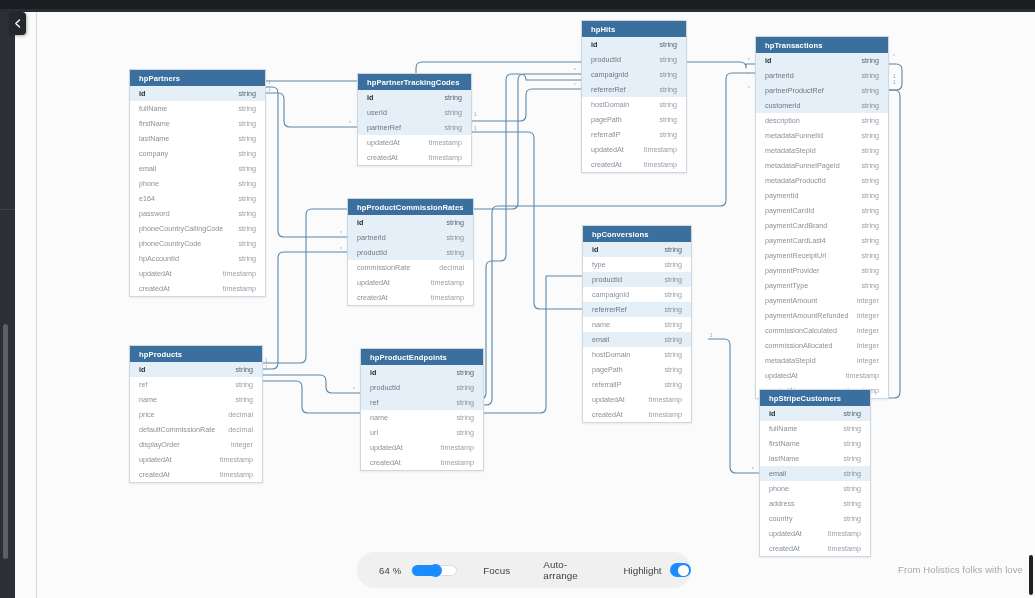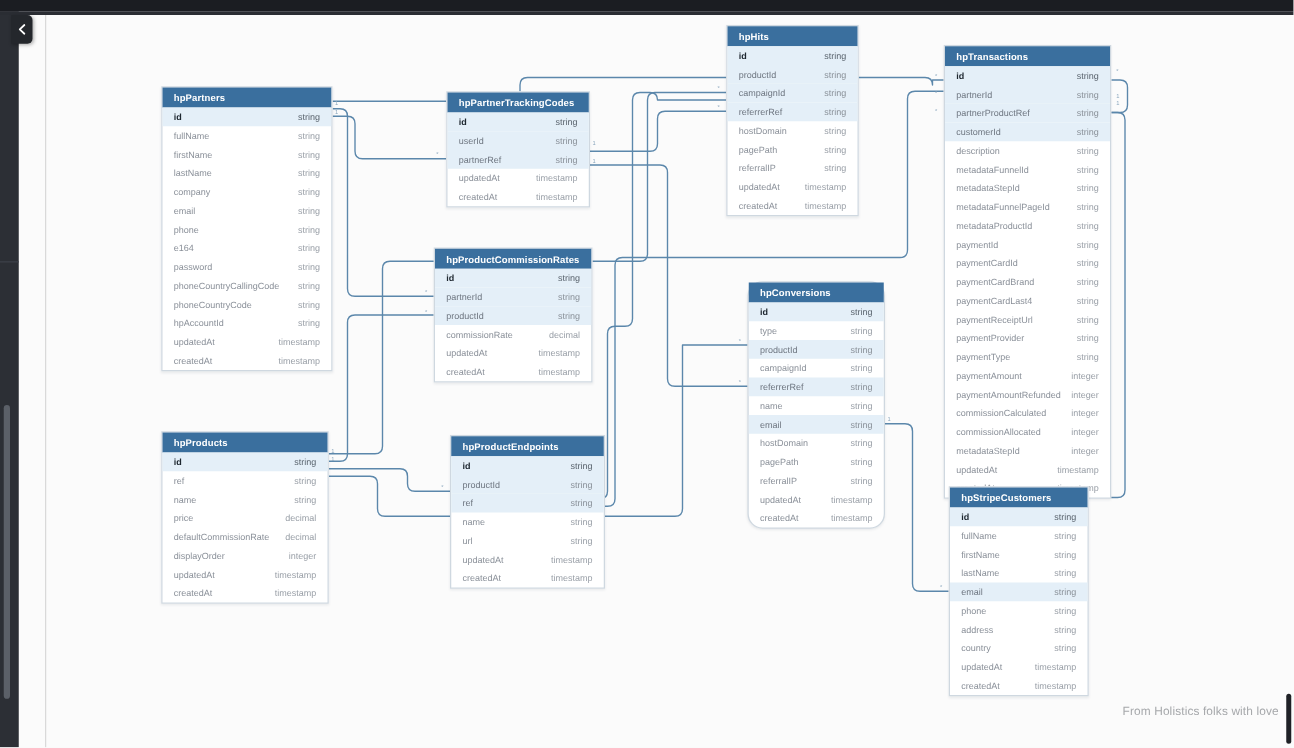--- a/index.html
+++ b/index.html
@@ -514,21 +514,21 @@
             <div class="row">
               <span class="fname">updatedAt</span>
               <span class="ftype">timestamp</span>
             </div>
             <div class="row">
               <span class="fname">createdAt</span>
               <span class="ftype">timestamp</span>
             </div>
           </div>
         </div>
-        <div class="table" style="left: 598px; top: 213px; width: 110px; border-radius: 12px;">
+        <div class="table" style="left: 582px; top: 213px; width: 110px;">
           <div class="tbl-header">hpConversions</div>
           <div class="tbl-rows">
             <div class="row pk">
               <span class="fname">id</span>
               <span class="ftype">string</span>
             </div>
             <div class="row">
               <span class="fname">type</span>
               <span class="ftype">string</span>
             </div>
@@ -685,15 +685,28 @@
             </div>
             <div class="row">
               <span class="fname">createdAt</span>
               <span class="ftype">timestamp</span>
             </div>
           </div>
         </div>
       </div>
   </div>
 
+  <div id="toolbar">
+    <div id="zoom-label">64 %</div>
+    <div id="zoom-slider">
+      <div id="zoom-fill"></div>
+      <div id="zoom-knob"></div>
+    </div>
+    <div id="focus-btn" class="tb-btn">Focus</div>
+    <div id="autoarrange-btn" class="tb-btn">Auto-arrange</div>
+    <div id="highlight-label">Highlight</div>
+    <div id="highlight-toggle">
+      <div id="highlight-knob"></div>
+    </div>
+  </div>
 
   <div id="credit">From Holistics folks with love</div>
 </div>
 
 </body></html>

